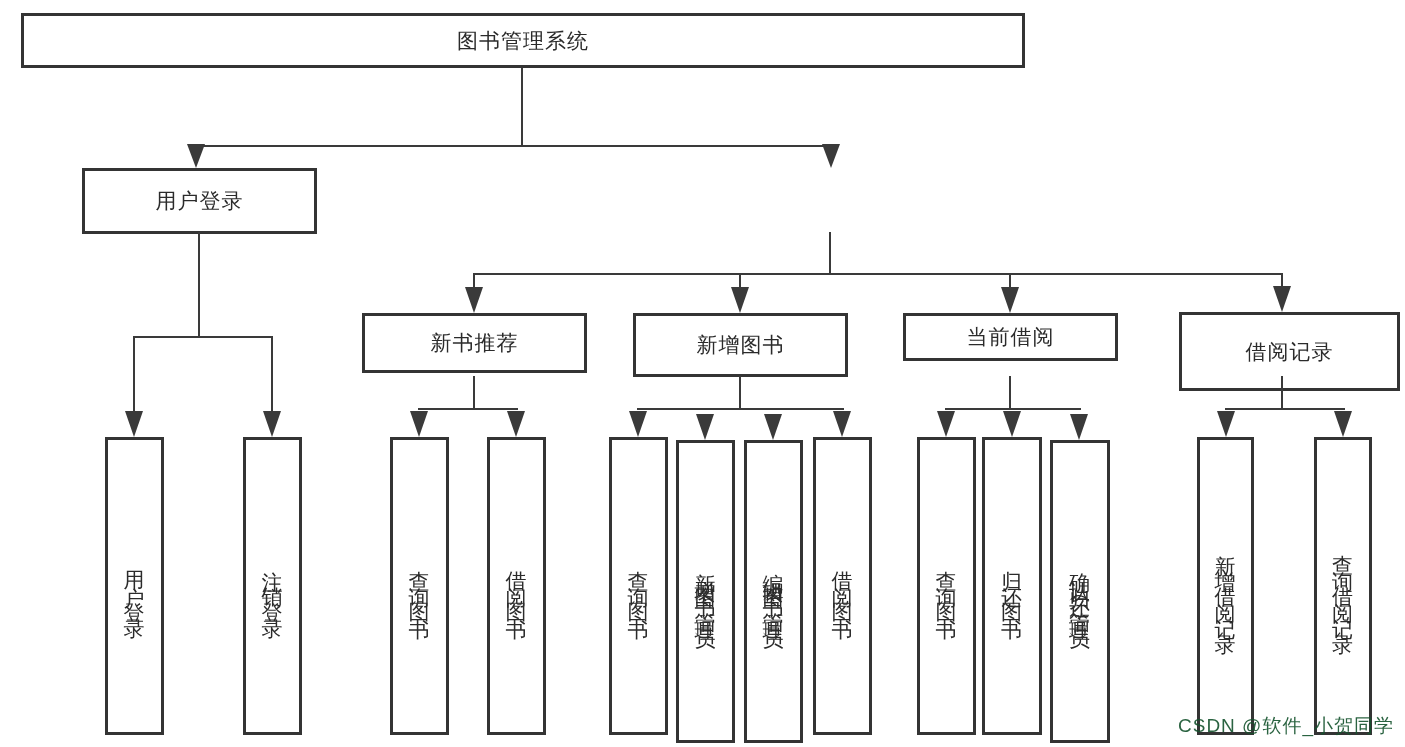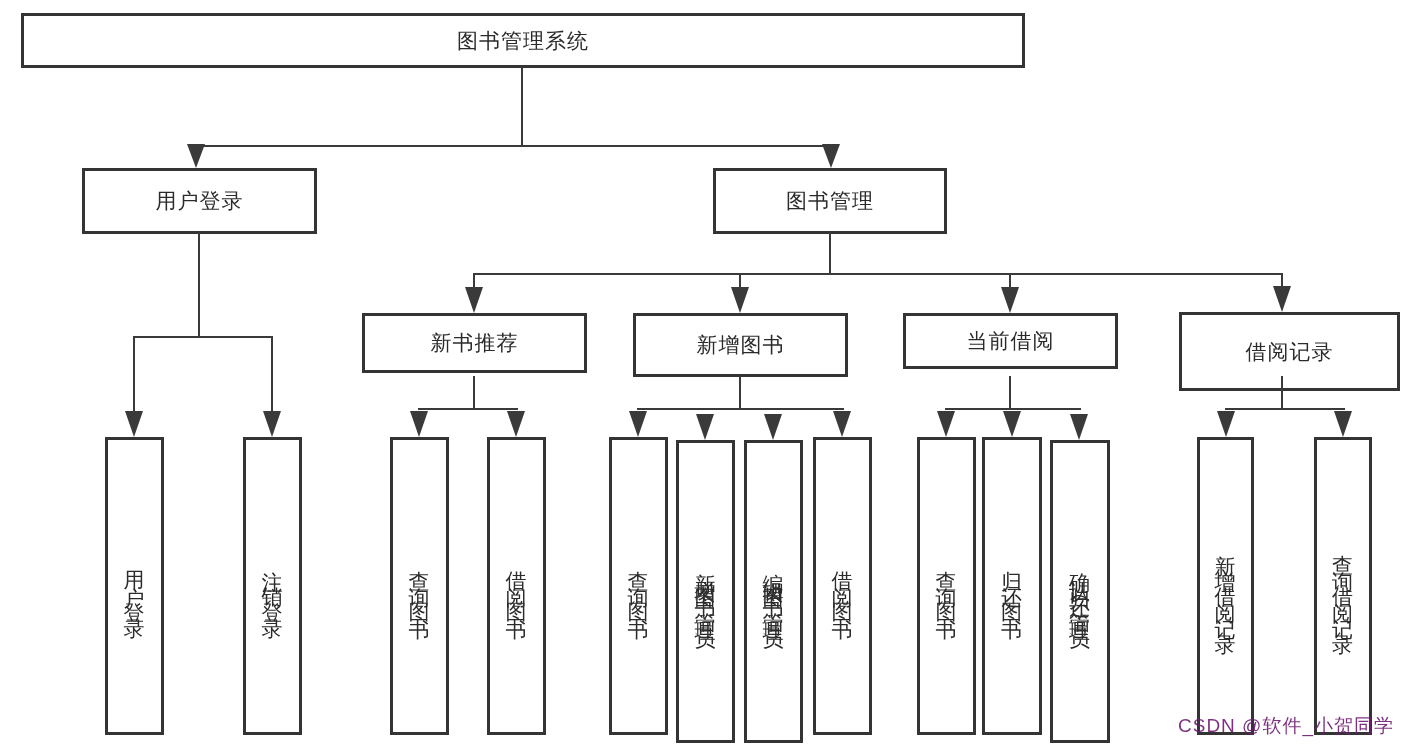--- a/index.html
+++ b/index.html
@@ -22,47 +22,44 @@
   
   .line{position:absolute;background:#3a3a3a;}
   
   .arrow{
     position:absolute;width:0;height:0;
     border-left:9px solid transparent;border-right:9px solid transparent;
     border-top:26px solid #3a3a3a;
   }
   .arrow.s{border-left-width:9px;border-right-width:9px;border-top-width:24px;}
   .watermark{
-    position:absolute;left:1178px;top:713px;font-size:19px;color:#701a75;
+    position:absolute;left:1178px;top:713px;font-size:19px;color:#14532d;
     letter-spacing:1px;white-space:nowrap;opacity:.9;
   }
 </style>
 </head>
 <body>
 
 <div class="canvas">
 
   <div class="node" style="left:21px;top:13px;width:1004px;height:55px">
     <span class="lbl">图书管理系统</span>
   </div>
 
   <div class="node" style="left:82px;top:168px;width:235px;height:66px">
     <span class="lbl">用户登录</span>
   </div>
-  <div class="node" style="left:713px;top:168px;width:234px;height:66px">
-    <span class="lbl">图书管理</span>
-  </div>
 
   <div class="node" style="left:362px;top:313px;width:225px;height:60px">
     <span class="lbl">新书推荐</span>
   </div>
   <div class="node" style="left:633px;top:313px;width:215px;height:64px">
     <span class="lbl">新增图书</span>
   </div>
-  <div class="node" style="left:903px;top:313px;width:215px;height:56px">
+  <div class="node" style="left:903px;top:313px;width:215px;height:48px">
     <span class="lbl">当前借阅</span>
   </div>
   <div class="node" style="left:1179px;top:312px;width:221px;height:79px">
     <span class="lbl">借阅记录</span>
   </div>
 
   <div class="node leaf" style="left:105px;top:437px;width:59px;height:298px">
     <span class="lbl">用户登录</span>
   </div>
   <div class="node leaf" style="left:243px;top:437px;width:59px;height:298px">

